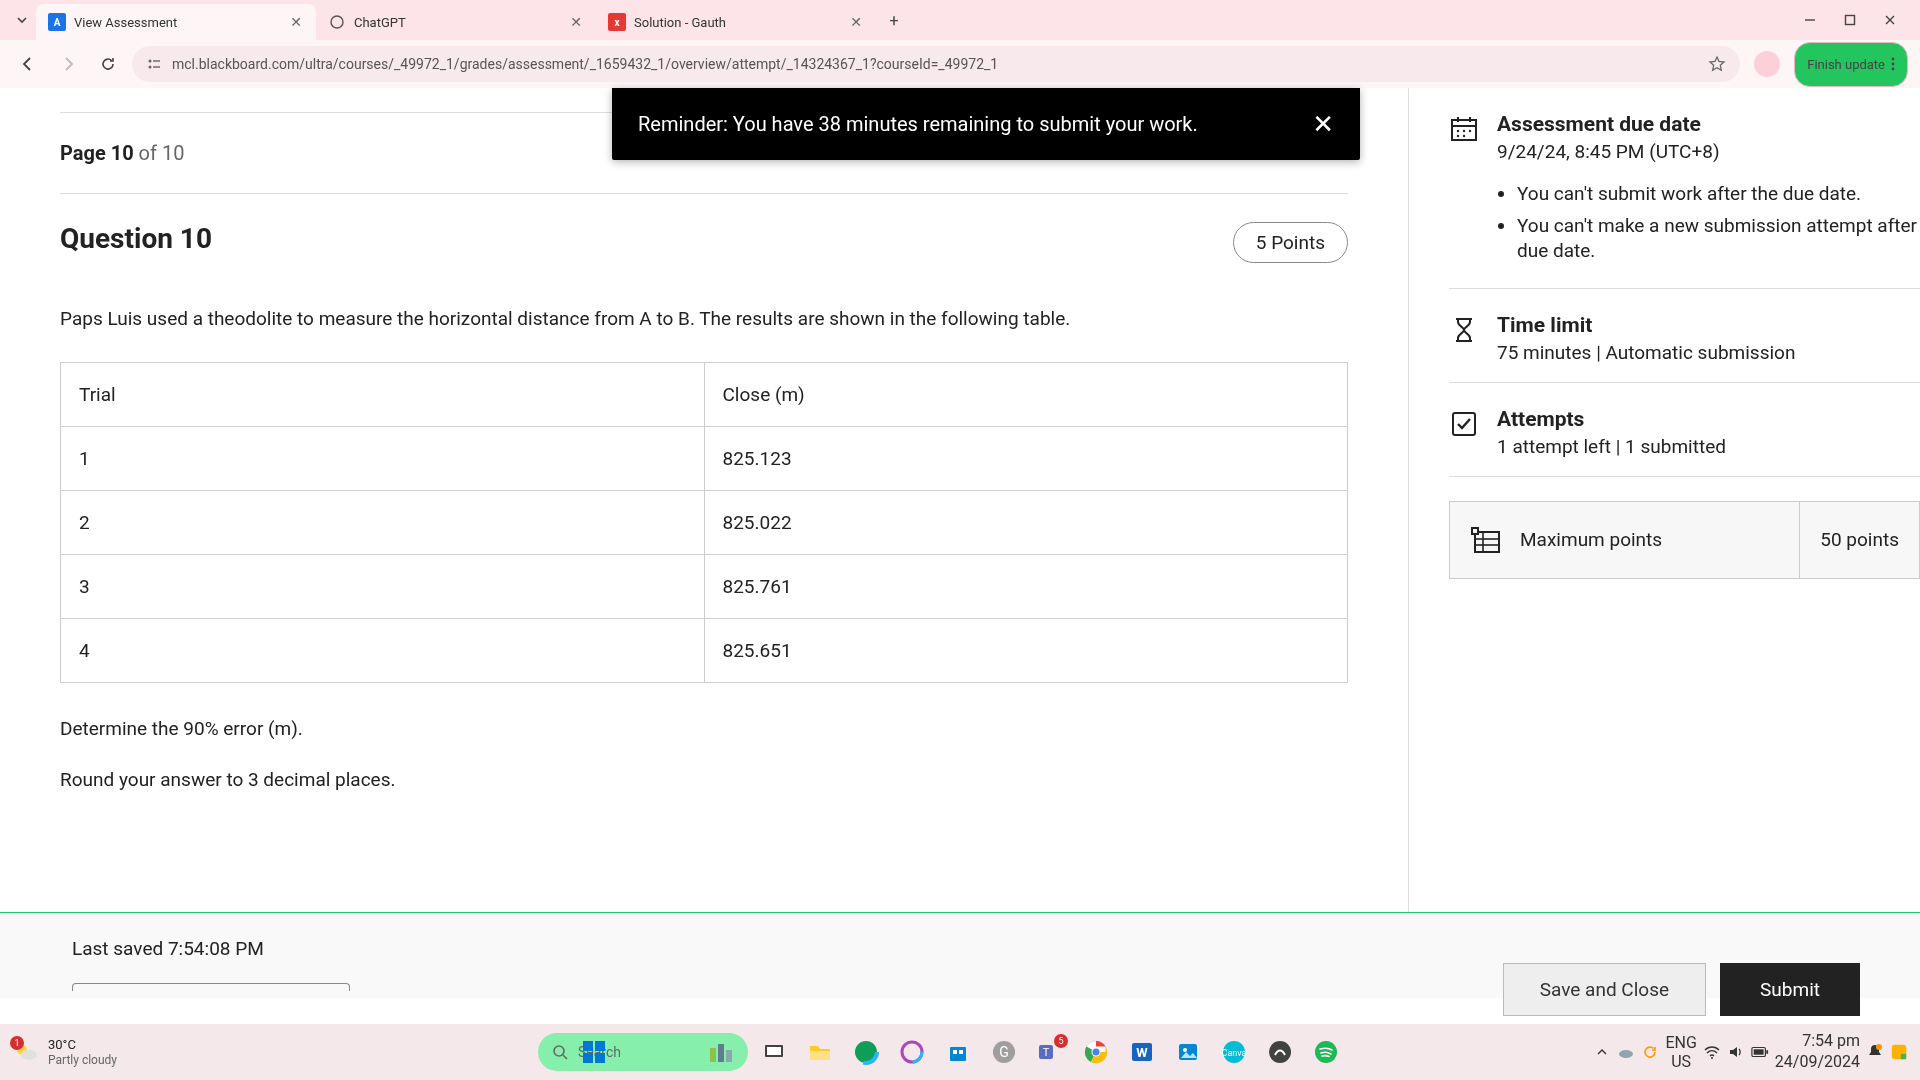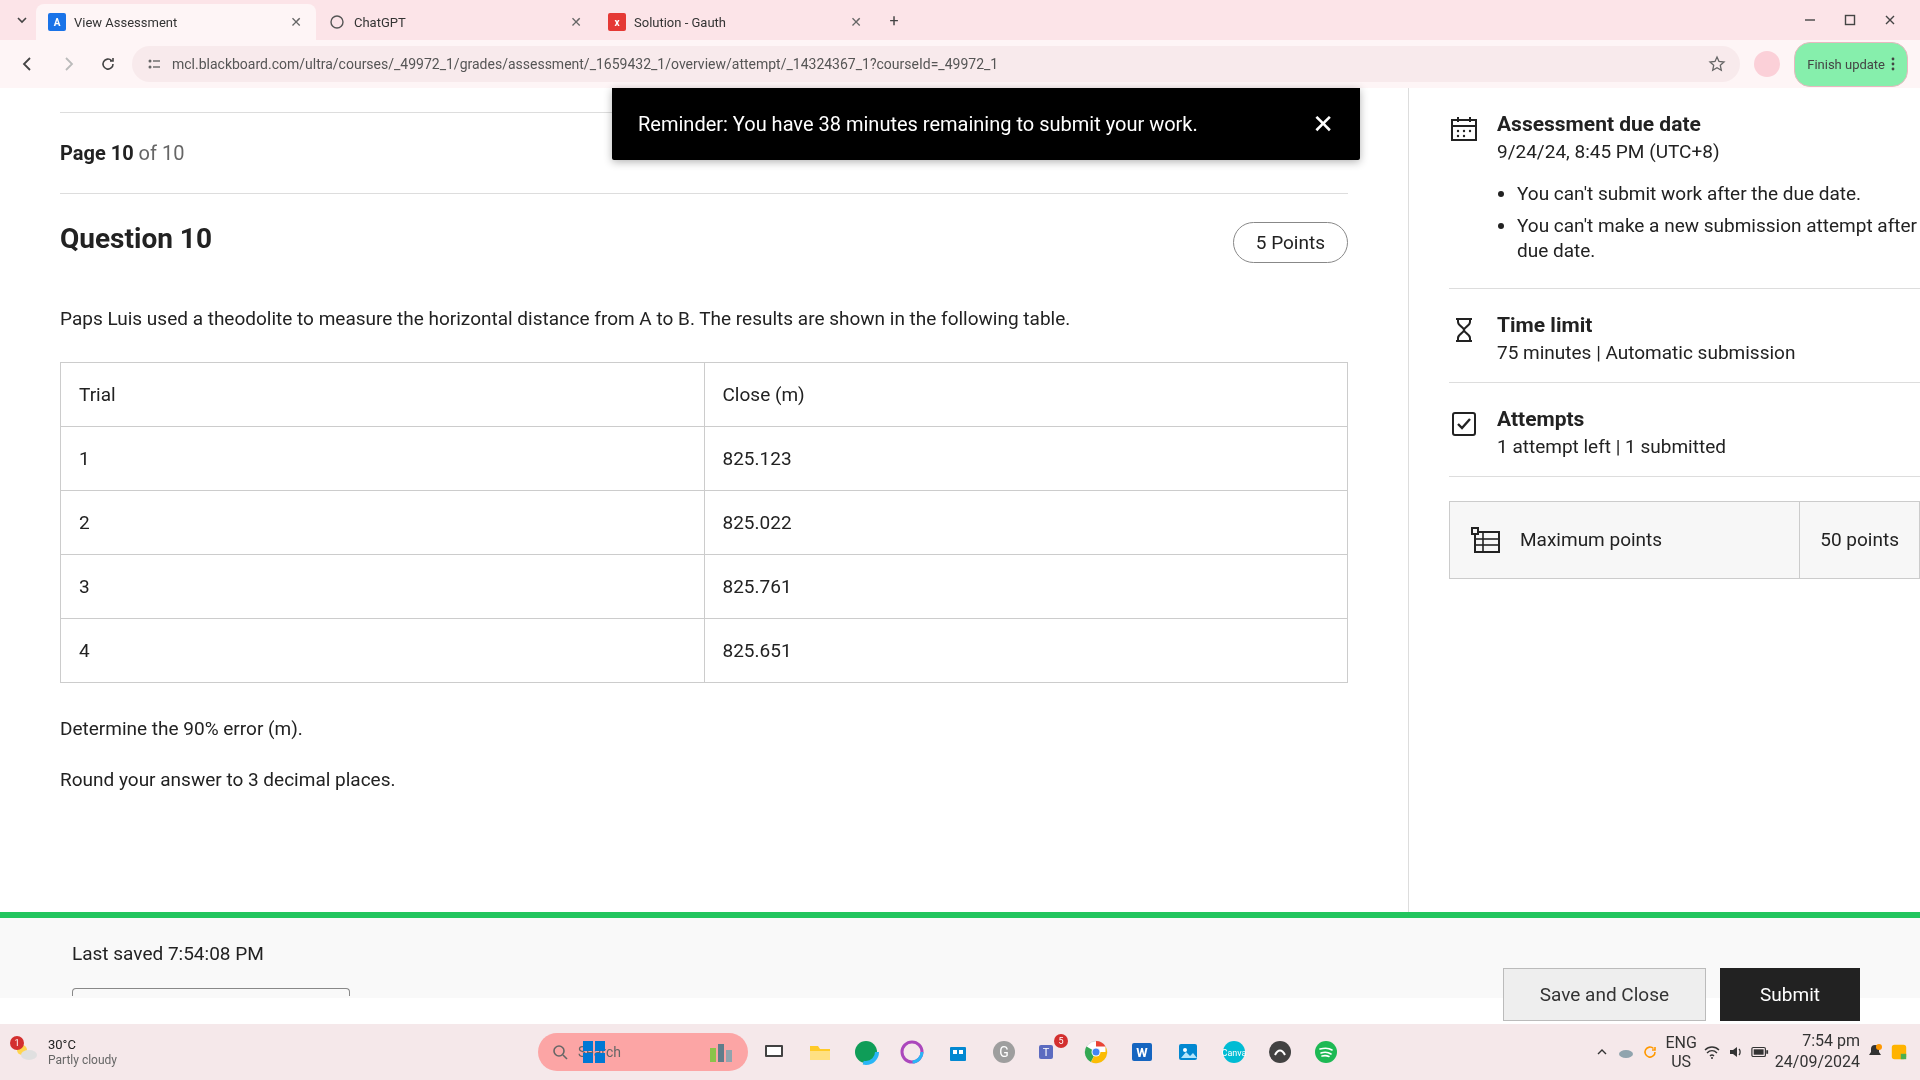--- a/index.html
+++ b/index.html
@@ -18,21 +18,21 @@
 .window-btn { width: 20px; height: 20px; display: flex; align-items: center; justify-content: center; color: #444; cursor: pointer; }
 
 .browser-bar { height: 48px; background: #fef5f6; display: flex; align-items: center; padding: 0 12px; gap: 8px; }
 .nav-btn { width: 32px; height: 32px; display: flex; align-items: center; justify-content: center; color: #555; cursor: pointer; border-radius: 50%; }
 .nav-btn.disabled { color: #bbb; }
 .url-bar { flex: 1; height: 36px; background: #f8eaec; border-radius: 18px; display: flex; align-items: center; padding: 0 14px; gap: 10px; }
 .site-icon { color: #666; font-size: 14px; }
 .url-text { flex: 1; font-size: 14px; color: #555; }
 .star-icon { color: #666; }
 .profile-dot { width: 26px; height: 26px; background: #fbd0d8; border-radius: 50%; margin: 0 6px; }
-.finish-update { background: #86efac; border: 1px solid #e8b8c0; border-radius: 16px; padding: 14px 12px; font-size: 13px; color: #444; display: flex; align-items: center; gap: 6px; cursor: pointer; }
+.finish-update { background: #22c55e; border: 1px solid #e8b8c0; border-radius: 16px; padding: 14px 12px; font-size: 13px; color: #444; display: flex; align-items: center; gap: 6px; cursor: pointer; }
 
 
 .content-area { position: absolute; top: 88px; left: 0; right: 0; bottom: 0; background: #fff; }
 .main-column { position: absolute; left: 0; top: 0; width: 1408px; padding: 24px 60px 0 60px; }
 .divider-top { border-top: 1px solid #ddd; margin-bottom: 28px; }
 .test-content-title { font-size: 30px; font-weight: 400; color: #222; margin-bottom: 18px; }
 .page-indicator { font-size: 20px; color: #222; }
 .page-indicator .bold { font-weight: 700; }
 .page-indicator .light { color: #666; font-weight: 400; }
 .section-divider { border-top: 1px solid #ddd; margin: 28px 0; }
@@ -64,39 +64,39 @@
 .sidebar-bullets { margin-top: 18px; padding-left: 20px; }
 .sidebar-bullets li { font-size: 19px; color: #222; margin-bottom: 6px; line-height: 1.35; }
 
 .grading-title { font-size: 21px; font-weight: 700; color: #222; margin: 18px 0 14px 0; }
 .grading-box { display: flex; border: 1px solid #ccc; background: #f7f7f7; }
 .grading-cell { padding: 22px 20px; font-size: 19px; color: #222; display: flex; align-items: center; gap: 18px; }
 .grading-cell.left { flex: 1; border-right: 1px solid #ccc; }
 .grading-icon { width: 32px; height: 32px; }
 
 
-.bottom-bar { position: absolute; left: 0; right: 0; top: 824px; height: 86px; background: #f9f9f9; border-top: 6px solid #22c55e; display: flex; align-items: flex-start; padding: 16px 60px 0 72px; }
+.bottom-bar { position: absolute; left: 0; right: 0; top: 824px; height: 86px; background: #f9f9f9; border-top: 1px solid #22c55e; display: flex; align-items: flex-start; padding: 16px 60px 0 72px; }
 .last-saved { font-size: 19px; color: #222; margin-top: 8px; }
 .bottom-actions { margin-left: auto; display: flex; gap: 14px; margin-top: 34px; }
 .save-close-btn { background: #eee; border: 1px solid #bbb; padding: 14px 36px; font-size: 19px; color: #333; cursor: pointer; }
 .submit-btn { background: #222; color: #fff; border: none; padding: 14px 40px; font-size: 19px; cursor: pointer; }
 .input-outline { position: absolute; left: 72px; top: 70px; width: 278px; height: 8px; border: 1px solid #888; border-bottom: none; border-radius: 4px 4px 0 0; }
 
 
 .taskbar { position: absolute; bottom: 0; left: 0; right: 0; height: 56px; background: #f5e8ea; display: flex; align-items: center; padding: 0 12px; }
 .weather { display: flex; align-items: center; gap: 8px; }
 .weather-icon { width: 28px; height: 28px; position: relative; }
 .weather-badge { position: absolute; top: -2px; left: -2px; background: #d32f2f; color: #fff; font-size: 9px; width: 14px; height: 14px; border-radius: 50%; display: flex; align-items: center; justify-content: center; }
 .weather-text { font-size: 13px; line-height: 1.2; }
 .weather-temp { color: #222; }
 .weather-desc { color: #666; font-size: 12px; }
 .task-center { position: absolute; left: 50%; transform: translateX(-50%); display: flex; align-items: center; gap: 6px; }
 .task-icon { width: 40px; height: 40px; display: flex; align-items: center; justify-content: center; border-radius: 4px; cursor: pointer; position: relative; }
 .task-icon .badge { position: absolute; top: 2px; right: 2px; background: #d32f2f; color: #fff; font-size: 9px; width: 14px; height: 14px; border-radius: 50%; display: flex; align-items: center; justify-content: center; }
-.search-box { background: #fca5a5; border-radius: 20px; height: 38px; width: 210px; display: flex; align-items: center; padding: 0 14px; gap: 10px; color: #666; font-size: 14px; margin-left: -82px; }
+.search-box { background: #86efac; border-radius: 20px; height: 38px; width: 210px; display: flex; align-items: center; padding: 0 14px; gap: 10px; color: #666; font-size: 14px; margin-left: -82px; }
 .task-right { margin-left: auto; display: flex; align-items: center; gap: 6px; font-size: 16px; color: #333; }
 .lang-ind { text-align: center; line-height: 1.2; }
 .time-date { text-align: right; line-height: 1.3; }
 .tray-icon { width: 18px; height: 18px; display: flex; align-items: center; justify-content: center; }
 
 svg { display: block; }
 </style>
 </head>
 <body>
 

